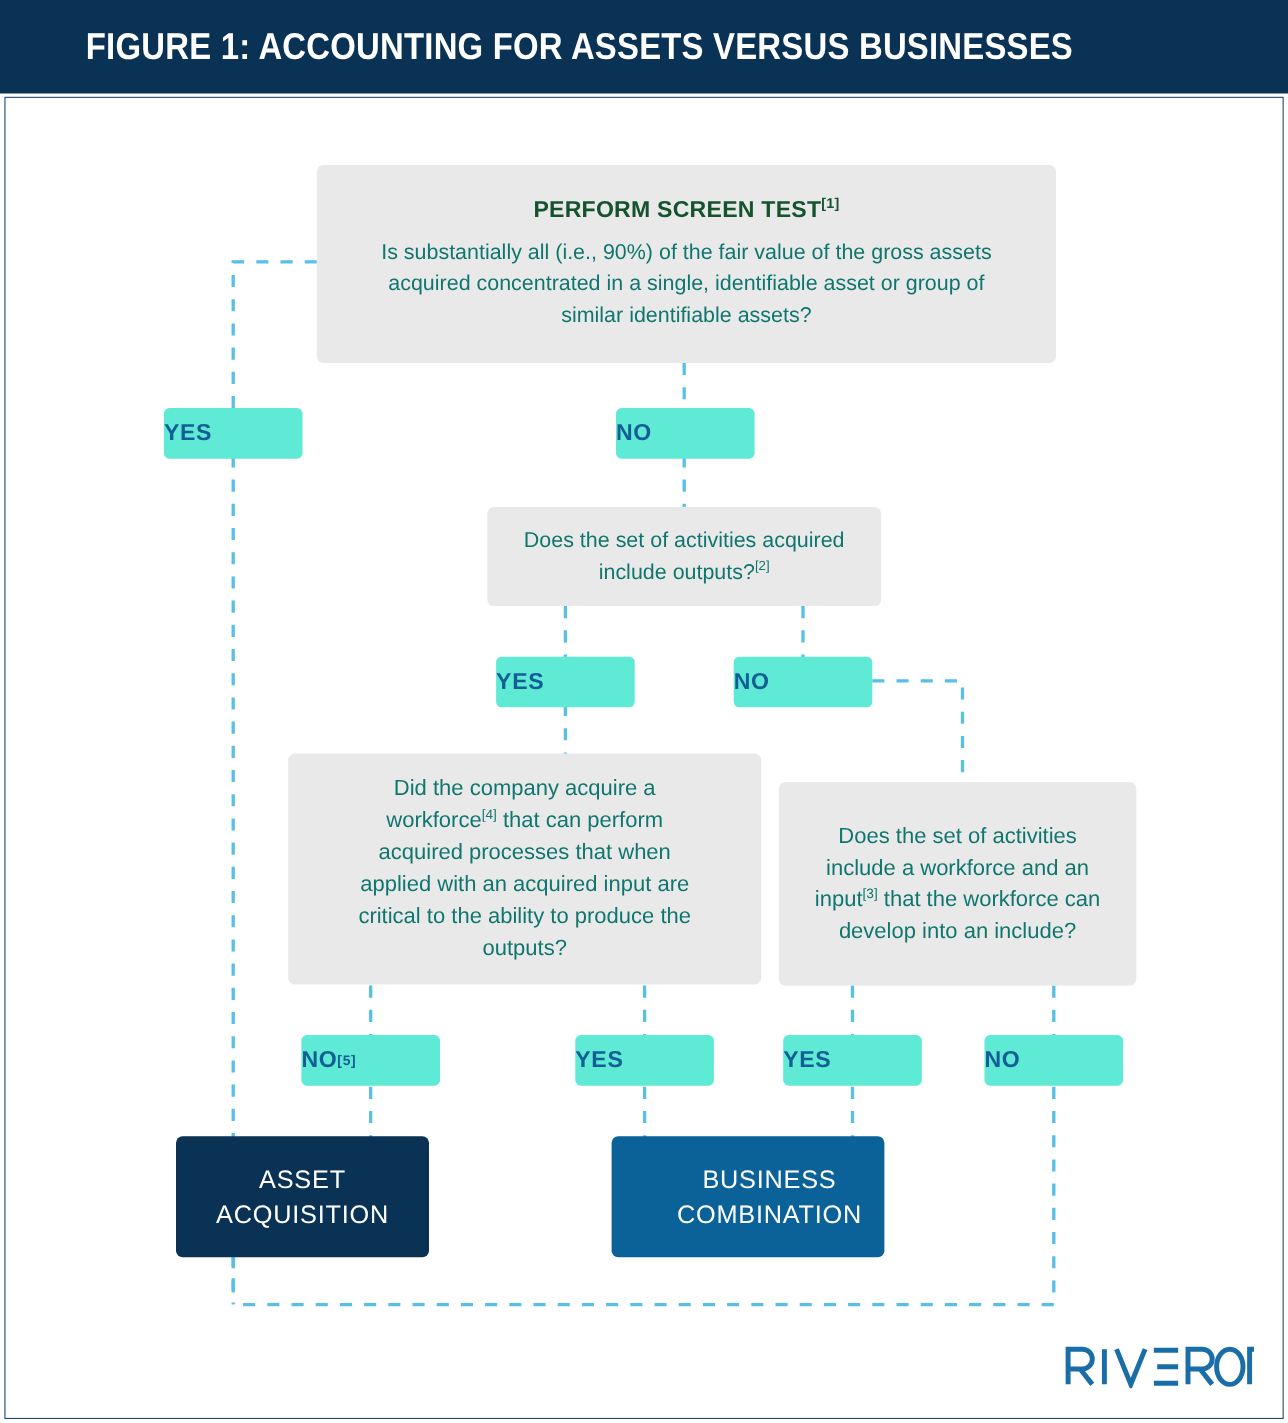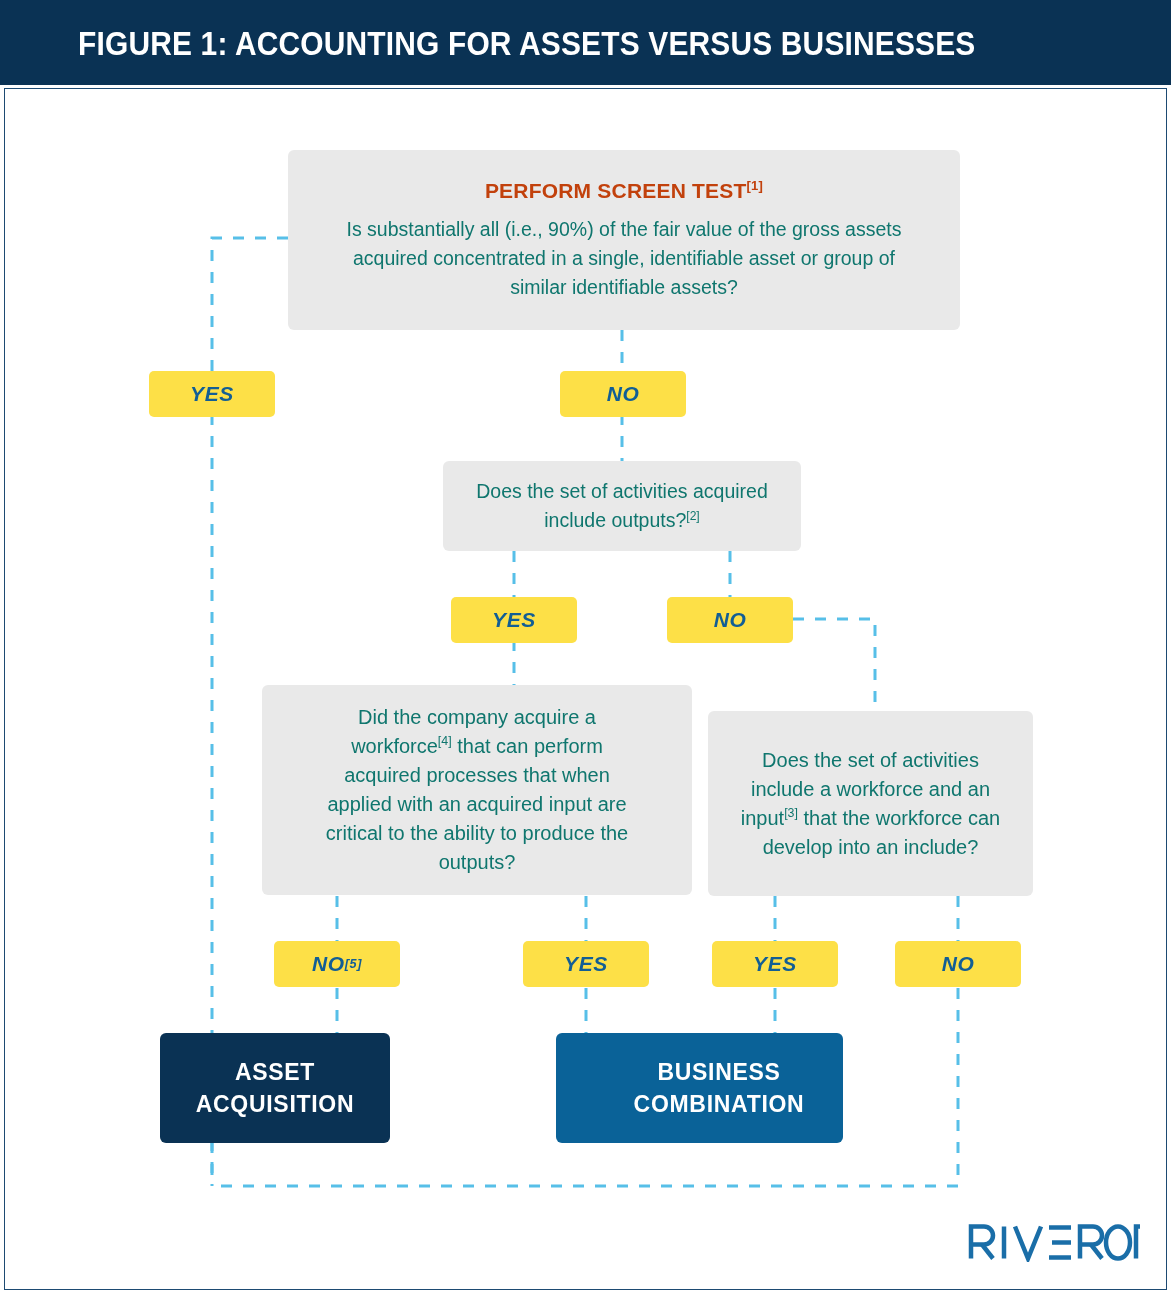--- a/index.html
+++ b/index.html
@@ -69,21 +69,21 @@
     color: #1a6ea8;
     text-align: center;
     display: flex;
     flex-direction: column;
     align-items: center;
     justify-content: center;
   }
   .qbox .qtitle {
     font-size: 21px;
     font-weight: bold;
-    color: #c2410c;
+    color: #14532d;
     letter-spacing: 0.2px;
     margin-bottom: 12px;
     white-space: nowrap;
   }
   .qbox .qtext {
     font-size: 19.5px;
     line-height: 29px;
     color: #0f766e;
     padding: 0 14px;
   }
@@ -93,42 +93,41 @@
   }
   sup.ref {
     font-size: 0.62em;
     vertical-align: super;
     line-height: 0;
   }
 
   
   .pill {
     position: absolute;
-    background: #fde047;
+    background: #5eead4;
     border-radius: 5px;
     color: #125e95;
     font-size: 21px;
     font-weight: bold;
     letter-spacing: 0.6px;
     display: flex;
     align-items: center;
-    justify-content: center;
+    justify-content: flex-start;
     height: 46px;
-    font-style: italic;
   }
   .pill sup.ref { font-size: 0.60em; font-weight: bold; }
 
   
   .outcome {
     position: absolute;
     border-radius: 6px;
     color: #ffffff;
     text-align: center;
     font-size: 23px;
-    font-weight: bold;
+    font-weight: normal;
     letter-spacing: 0.7px;
     line-height: 32px;
     display: flex;
     align-items: center;
     justify-content: center;
     white-space: pre-line;
   }
   .outcome-asset    { background: #0A3254; }
   .outcome-business { background: #0A6298; }
 
@@ -240,21 +239,21 @@
 
   <div class="pill" style="left:895px; top:941px; width:126px;">
     <span>NO</span>
   </div>
 
   <div class="outcome outcome-asset" style="left:160px; top:1033px; width:230px; height:110px;">
     <span>ASSET
 ACQUISITION</span>
   </div>
 
-  <div class="outcome outcome-business" style="left:556px; top:1033px; width:287px; height:110px;padding-left:39px;">
+  <div class="outcome outcome-business" style="left:556px; top:1033px; width:248px; height:110px;padding-left:39px;">
     <span>BUSINESS
 COMBINATION</span>
   </div>
 
   <svg class="logo" viewBox="0 0 350 78" xmlns="http://www.w3.org/2000/svg">
     <g fill="none" stroke="#1A6EA8" stroke-width="9">
 
       <path d="M 6 72 L 6 8 L 32 8 A 18 18 0 0 1 32 44 L 6 44"></path>
       <path d="M 28 44 L 50 72"></path>
 

